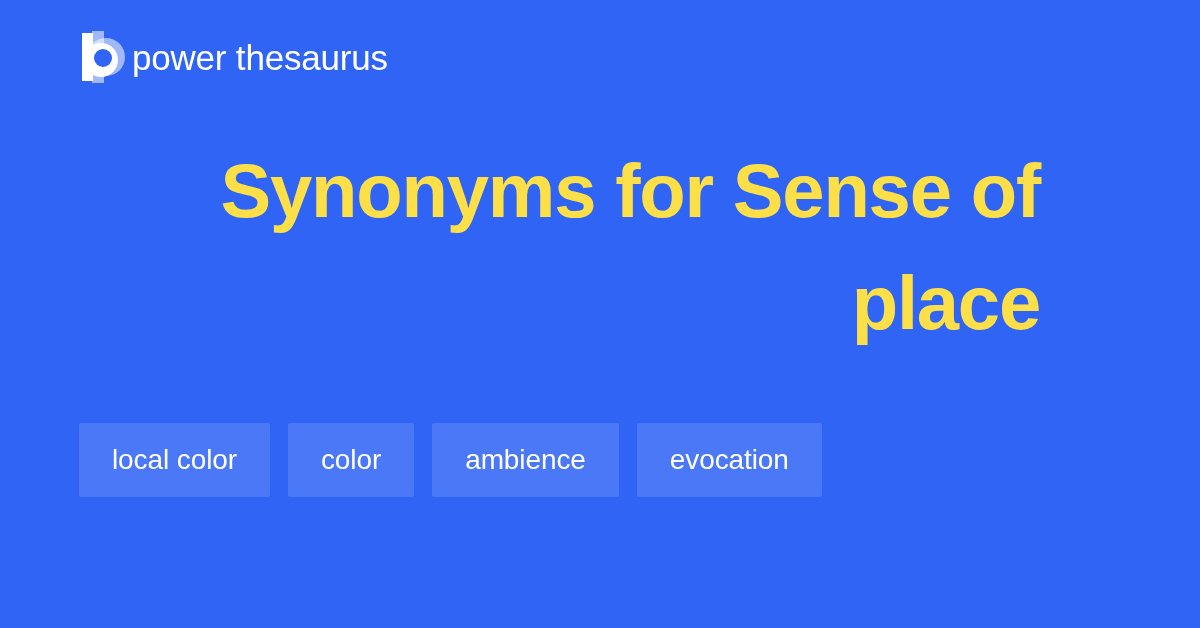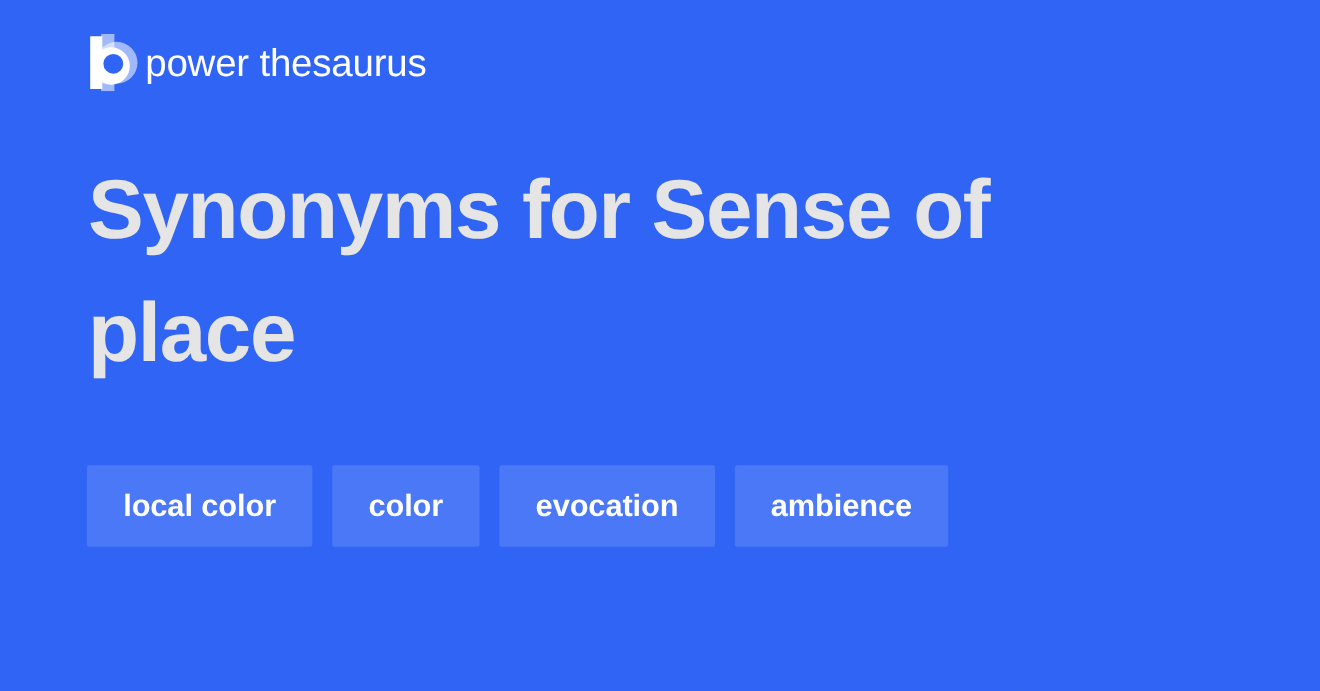--- a/index.html
+++ b/index.html
@@ -54,44 +54,45 @@
     line-height: 1;
     white-space: nowrap;
   }
 
   
   .headline {
     position: absolute;
     left: 80px;
     top: 135px;
     width: 960px;
-    color: #e5e5e5;
+    color: #fde047;
     font-size: 76px;
     font-weight: 700;
     line-height: 112px;
     letter-spacing: -1.2px;
+    text-align: right;
   }
 
   
   .chips {
     position: absolute;
     left: 79px;
     top: 423px;
     width: 1020px;
     display: flex;
     flex-wrap: wrap;
     gap: 20px 18px;
     align-content: flex-start;
   }
 
   .chip {
     background: #4a78f6;
     color: #ffffff;
     font-size: 28px;
-    font-weight: 700;
+    font-weight: 400;
     line-height: 1;
     height: 74px;
     padding: 0 33px;
     display: flex;
     align-items: center;
     justify-content: center;
     white-space: nowrap;
     border: none;
     border-radius: 2px;
     font-family: "Liberation Sans", sans-serif;
@@ -121,17 +122,17 @@
       </svg>
     </span>
     <span class="brand-name">power thesaurus</span>
   </div>
 
   <h1 class="headline">Synonyms for Sense of place</h1>
 
   <div class="chips">
     <span class="chip">local color</span>
     <span class="chip">color</span>
+    <span class="chip">ambience</span>
     <span class="chip">evocation</span>
-    <span class="chip">ambience</span>
   </div>
 
 </div>
 
 </body></html>

